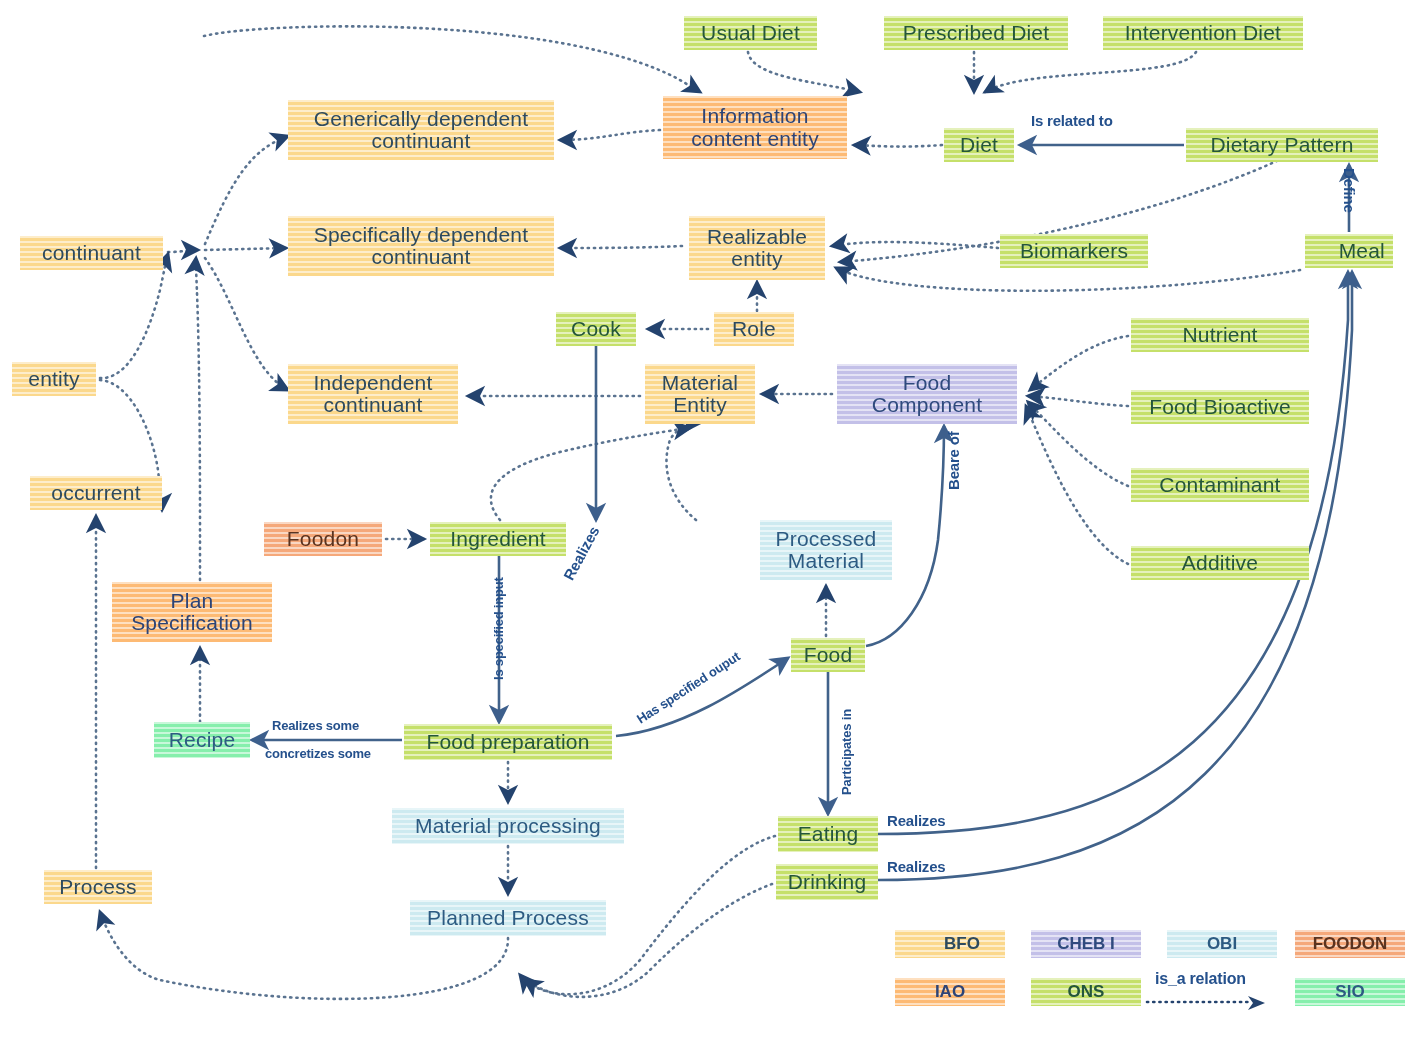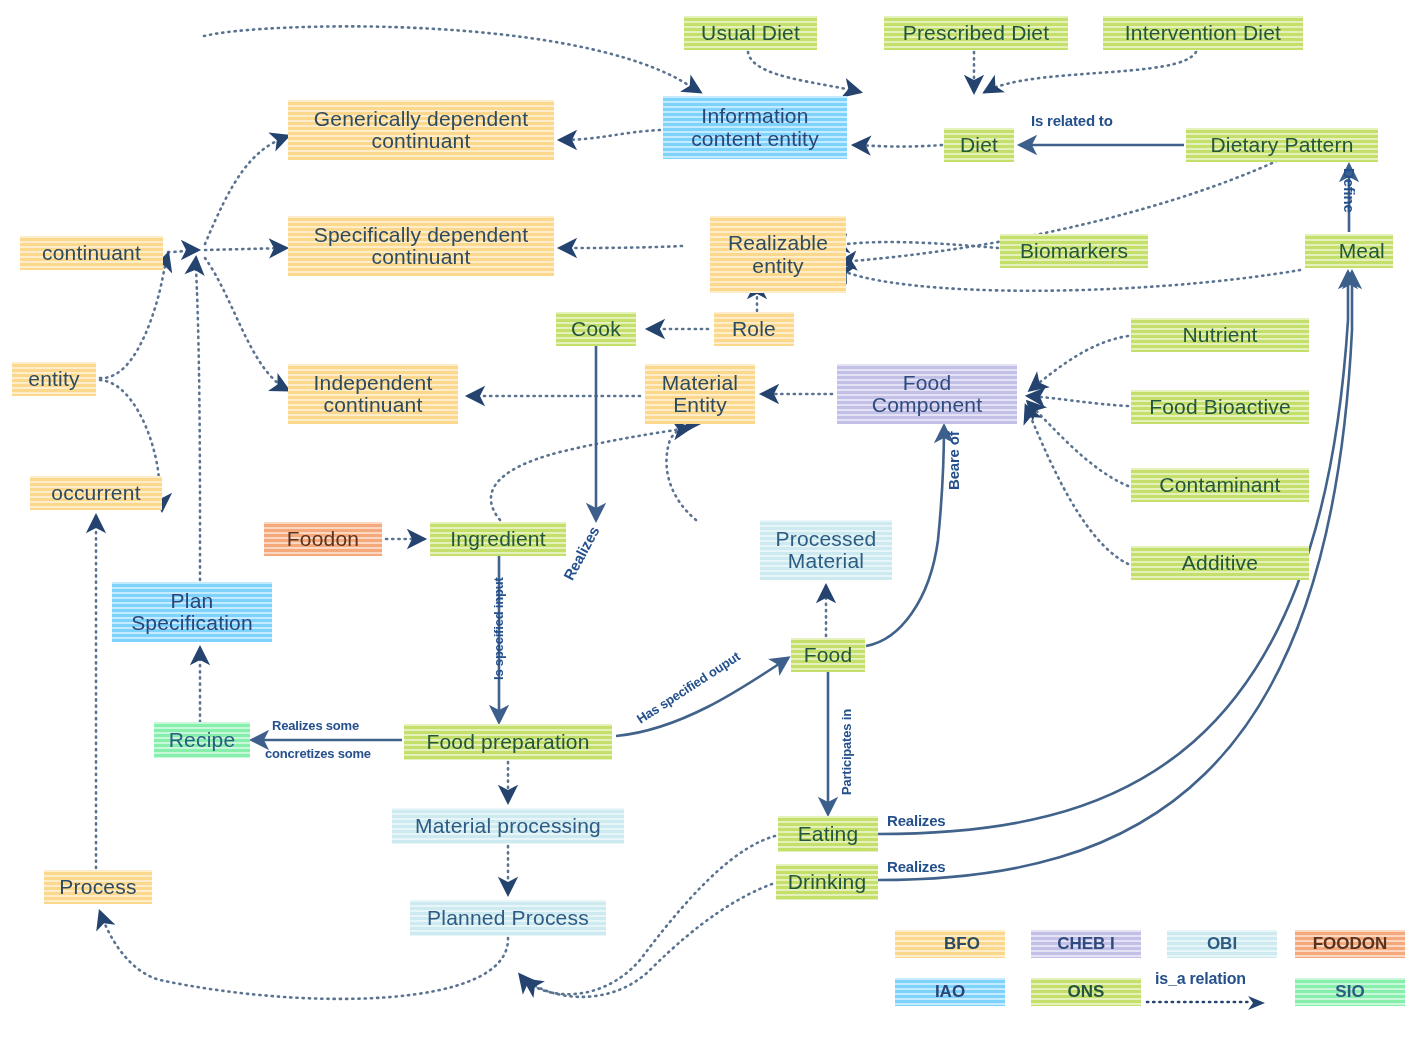--- a/index.html
+++ b/index.html
@@ -23,21 +23,21 @@
     content:"";position:absolute;left:0;top:0;right:0;bottom:0;
     background-image:repeating-linear-gradient(to bottom,
         rgba(255,255,255,.55) 0px, rgba(255,255,255,.55) 2px,
         rgba(255,255,255,0) 2px, rgba(255,255,255,0) 5px);
     pointer-events:none;
   }
   .node span{position:relative;z-index:2;}
 
   .c-bfo   {background:#fbd88c;color:#2d4a5e;}
   .c-ons   {background:#c5e06a;color:#24563b;}
-  .c-iao   {background:#7dd3fc;color:#2d4476;}
+  .c-iao   {background:#fdba74;color:#2d4476;}
   .c-obi   {background:#cdeaf0;color:#2d5b82;}
   .c-chebi {background:#c3c0e8;color:#2f4a7d;}
   .c-foodon{background:#f5a87a;color:#5a3320;}
   .c-sio   {background:#86efac;color:#2d5b82;}
 
   .lbl{
     position:absolute;
     color:#24508c;
     font-weight:bold;
     font-size:15px;
@@ -145,21 +145,21 @@
       </div>
       <div class="node c-bfo" style="left: 288px; top: 100px; width: 266px; height: 60px; font-size: 21px;">
         <span>Generically dependent continuant</span>
       </div>
       <div class="node c-bfo" style="left: 20px; top: 236px; width: 143px; height: 34px; font-size: 21px;">
         <span>continuant</span>
       </div>
       <div class="node c-bfo" style="left: 288px; top: 216px; width: 266px; height: 60px; font-size: 21px;">
         <span>Specifically dependent continuant</span>
       </div>
-      <div class="node c-bfo" style="left: 710px; top: 216px; width: 136px; height: 77px; font-size: 21px;">
+      <div class="node c-bfo" style="left: 689px; top: 216px; width: 136px; height: 64px; font-size: 21px;">
         <span>Realizable entity</span>
       </div>
       <div class="node c-ons" style="left: 1000px; top: 234px; width: 148px; height: 34px; font-size: 21px;">
         <span>Biomarkers</span>
       </div>
       <div class="node c-ons" style="left: 1305px; top: 234px; width: 88px; height: 34px; font-size: 21px; justify-content: flex-end;">
         <span>Meal</span>
       </div>
       <div class="node c-ons" style="left: 556px; top: 312px; width: 80px; height: 34px; font-size: 21px;">
         <span>Cook</span>

